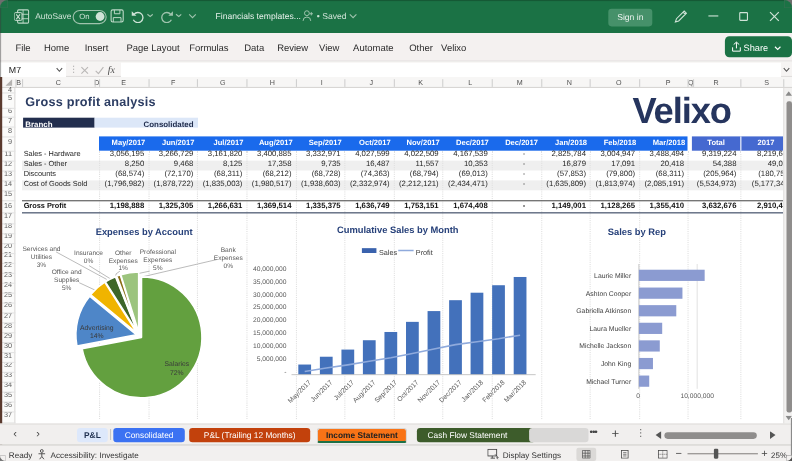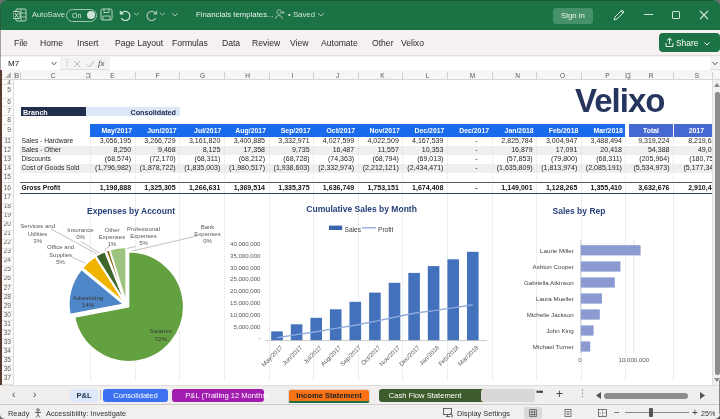--- a/index.html
+++ b/index.html
@@ -218,20 +218,21 @@
       <div style="position:absolute;left:0;top:320.1px;width:13.5px;height:0;border-top:1px solid #e3e3e3"></div>
       <div style="position:absolute;left:0;top:329.1px;width:13.5px;height:0;border-top:1px solid #e3e3e3"></div>
       <div style="position:absolute;left:0;top:338.2px;width:13.5px;height:0;border-top:1px solid #e3e3e3"></div>
       <div style="position:absolute;left:0;top:347.2px;width:13.5px;height:0;border-top:1px solid #e3e3e3"></div>
       <div style="position:absolute;left:0;top:356.3px;width:13.5px;height:0;border-top:1px solid #e3e3e3"></div>
       <div style="position:absolute;left:0;top:365.4px;width:13.5px;height:0;border-top:1px solid #e3e3e3"></div>
       <div style="position:absolute;left:0;top:374.4px;width:13.5px;height:0;border-top:1px solid #e3e3e3"></div>
       <div style="position:absolute;left:0;top:383.5px;width:13.5px;height:0;border-top:1px solid #e3e3e3"></div>
     </div>
     <div style="position:absolute;left:0;top:70px;width:1.6px;height:343px;background:#5a3a2e"></div>
+<div style="position:absolute;left:23px;top:86.5px;font-size:11.5px;font-weight:bold;color:#2c3d63;letter-spacing:0.2px">Gross profit analysis</div>
 <div style="position:absolute;left:20.5px;top:107px;width:65px;height:9px;background:#222e4e">
   <div style="position:absolute;left:2.5px;top:1px;font-size:7.2px;font-weight:bold;color:#fff">Branch</div>
 </div>
 <div style="position:absolute;left:85.5px;top:107px;width:94.5px;height:9px;background:#dce7f8">
   <div style="position:absolute;right:4px;top:1px;font-size:7.2px;font-weight:bold;color:#222e4e">Consolidated</div>
 </div>
 <div style="position:absolute;left:20px;top:146px;width:692px;height:9px;background:#efefef"></div>
     <div style="position:absolute;left:20px;top:164px;width:692px;height:9px;background:#efefef"></div>
     <div style="position:absolute;left:89.6px;top:137px;width:0px;height:244px;border-left:1px dotted #e0e0e0"></div>
     <div style="position:absolute;left:134.6px;top:137px;width:0px;height:244px;border-left:1px dotted #e0e0e0"></div>
@@ -453,21 +454,21 @@
 <div style="position:absolute;left:0;top:385px;width:720px;height:19px;background:#f1efee;border-top:1px solid #e0dedc">
  <div style="position:absolute;left:12px;top:3px;font-size:10px;color:#444">‹</div>
  <div style="position:absolute;left:33px;top:3px;font-size:10px;color:#444">›</div>
  <div style="position:absolute;left:70px;top:2.5px;width:28px;height:13px;background:#dde8fb;border-radius:3px">
    <div style="position:absolute;width:28px;top:2px;text-align:center;font-size:7.6px;font-weight:bold;color:#1f3050">P&amp;L</div>
  </div>
  <div style="position:absolute;left:100px;top:4px;width:1px;height:10px;background:#c8c6c4"></div>
  <div style="position:absolute;left:103px;top:2.5px;width:65px;height:13px;background:#3c72f2;border-radius:3px">
    <div style="position:absolute;width:65px;top:2px;text-align:center;font-size:7.6px;color:#fff">Consolidated</div>
  </div>
- <div style="position:absolute;left:172px;top:2.5px;width:92px;height:13px;background:#a21caf;border-radius:3px">
+ <div style="position:absolute;left:172px;top:2.5px;width:110px;height:13px;background:#c2410c;border-radius:3px">
    <div style="position:absolute;width:110px;top:2px;text-align:center;font-size:7.6px;color:#fff">P&amp;L (Trailing 12 Months)</div>
  </div>
  <div style="position:absolute;left:288px;top:2.5px;width:82px;height:14px;background:#f97316;border:1px solid #d8d6d4;border-radius:3px;border-bottom:2.5px solid #1e7145">
    <div style="position:absolute;width:80px;top:1px;text-align:center;font-size:7.6px;font-weight:bold;color:#222">Income Statement</div>
  </div>
  <div style="position:absolute;left:379px;top:2.5px;width:108px;height:13px;background:#3d5c2b;border-radius:3px">
    <div style="position:absolute;width:92px;top:2px;text-align:center;font-size:7.6px;color:#fff">Cash Flow Statement</div>
  </div>
  <div style="position:absolute;left:481px;top:2.5px;width:54px;height:13px;background:#d9d8d7;border-radius:3px;overflow:hidden">
    <div style="position:absolute;left:4px;top:14px;font-size:7.6px;color:#333;white-space:nowrap">Trial Balanc</div>

